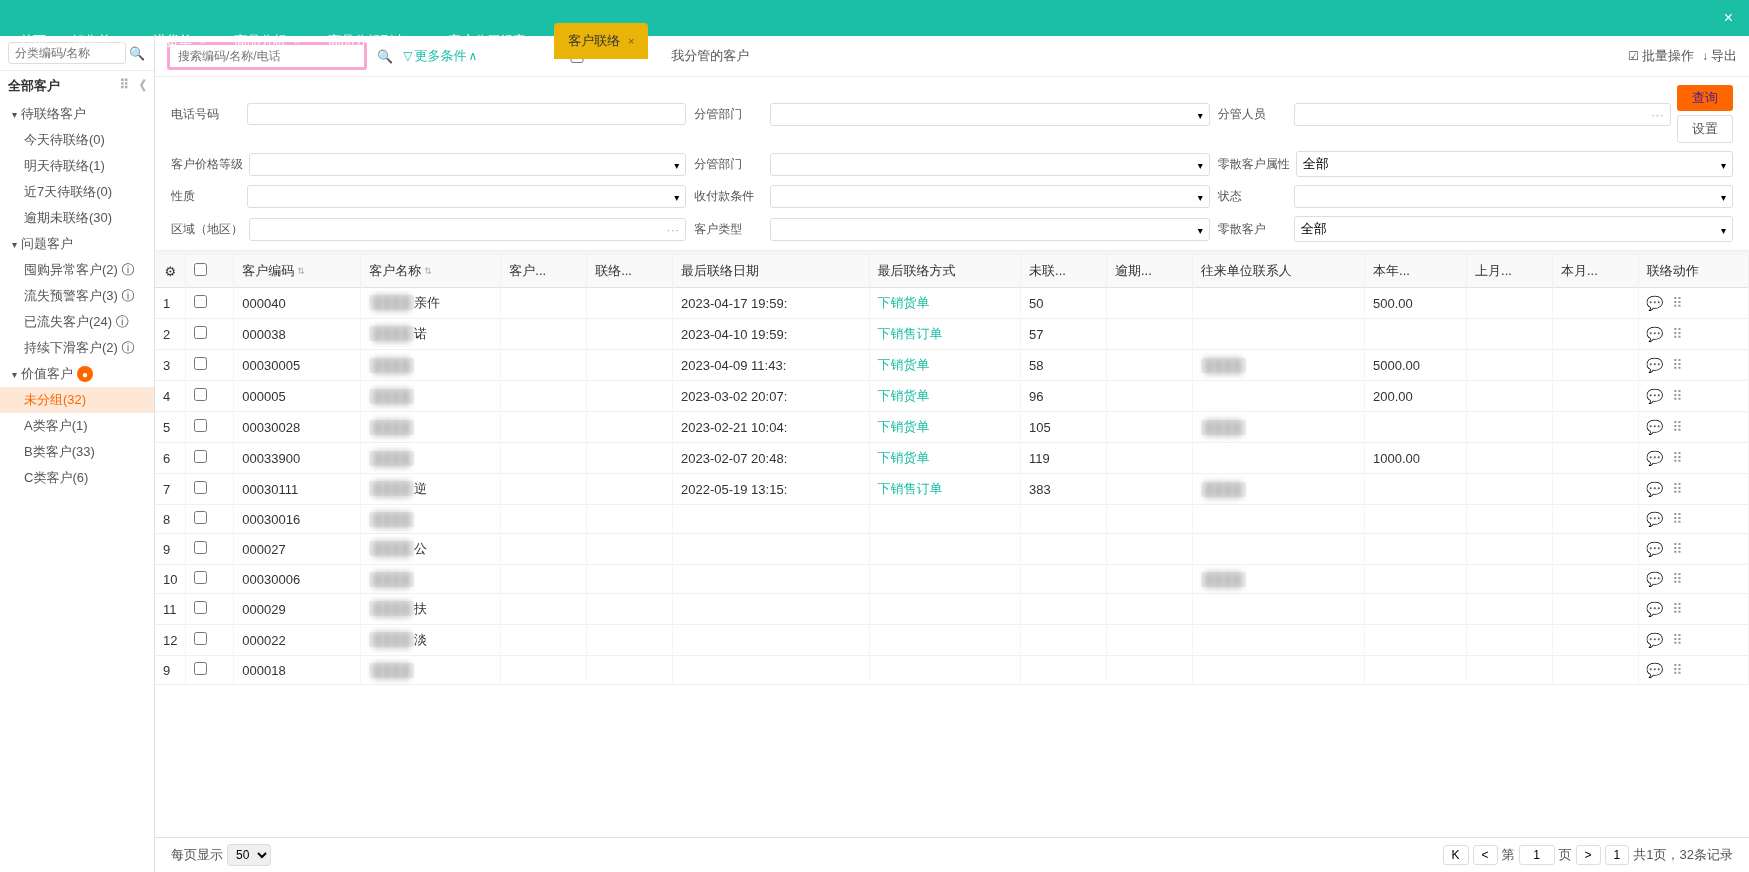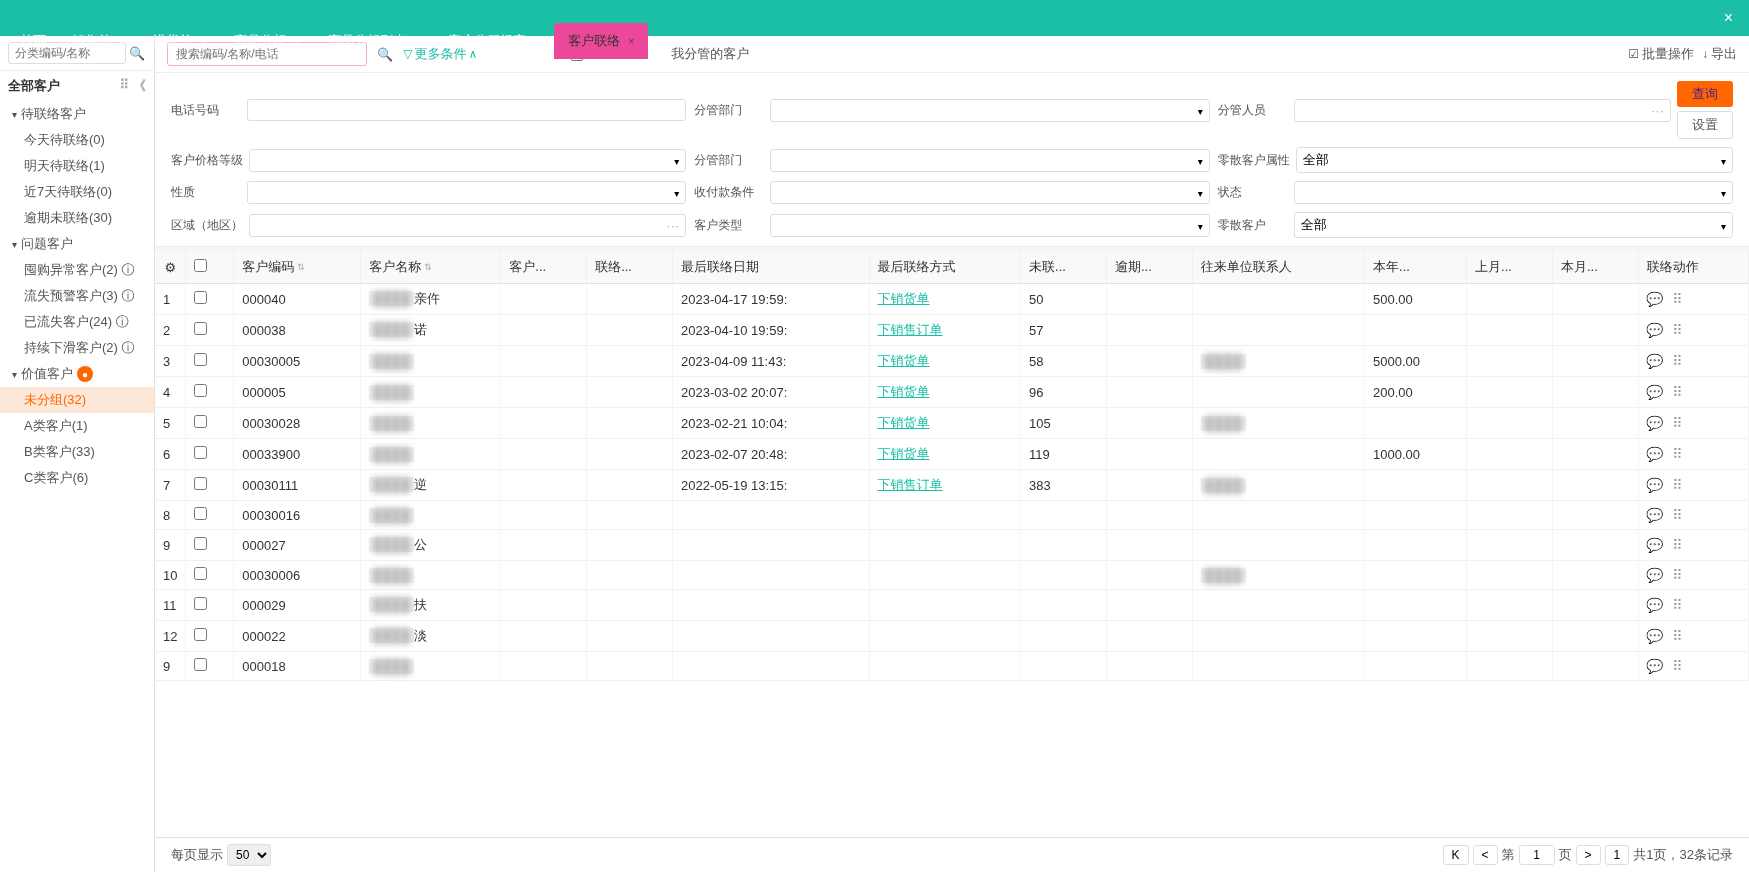--- a/index.html
+++ b/index.html
@@ -18,21 +18,21 @@
       height: 36px;
       line-height: 36px;
       color: #fff;
       cursor: pointer;
       white-space: nowrap;
       font-size: 13px;
       position: relative;
       margin-top: 46px;
     }
     .top-nav .tab.active {
-      background: #ec4899;
+      background: #eab308;
       color: #333;
       border-radius: 4px 4px 0 0;
     }
     .top-nav .tab .close-icon {
       margin-left: 4px;
       font-size: 11px;
       opacity: 0.7;
     }
     .top-nav .home-tab {
       color: #fff;
@@ -132,21 +132,21 @@
     
     .filter-bar {
       background: #fff;
       padding: 6px 12px;
       display: flex;
       align-items: center;
       gap: 10px;
       border-bottom: 1px solid #eee;
     }
     .filter-bar input {
-      border: 1px solid #f9a8d4;
+      border: 3px solid #f9a8d4;
       border-radius: 3px;
       padding: 4px 8px;
       font-size: 12px;
       width: 180px;
       outline: none;
     }
     .filter-bar .more-conditions {
       color: #1abfa5;
       cursor: pointer;
       font-size: 12px;
@@ -275,21 +275,20 @@
     }
     tbody td {
       padding: 6px 8px;
       color: #333;
       white-space: nowrap;
       border-right: 1px solid #f5f5f5;
     }
     .link-text {
       color: #1abfa5;
       cursor: pointer;
-      text-decoration: underline;
     }
     .action-icons {
       display: flex;
       gap: 8px;
       color: #999;
     }
     .action-icons span {
       cursor: pointer;
       font-size: 14px;
     }

